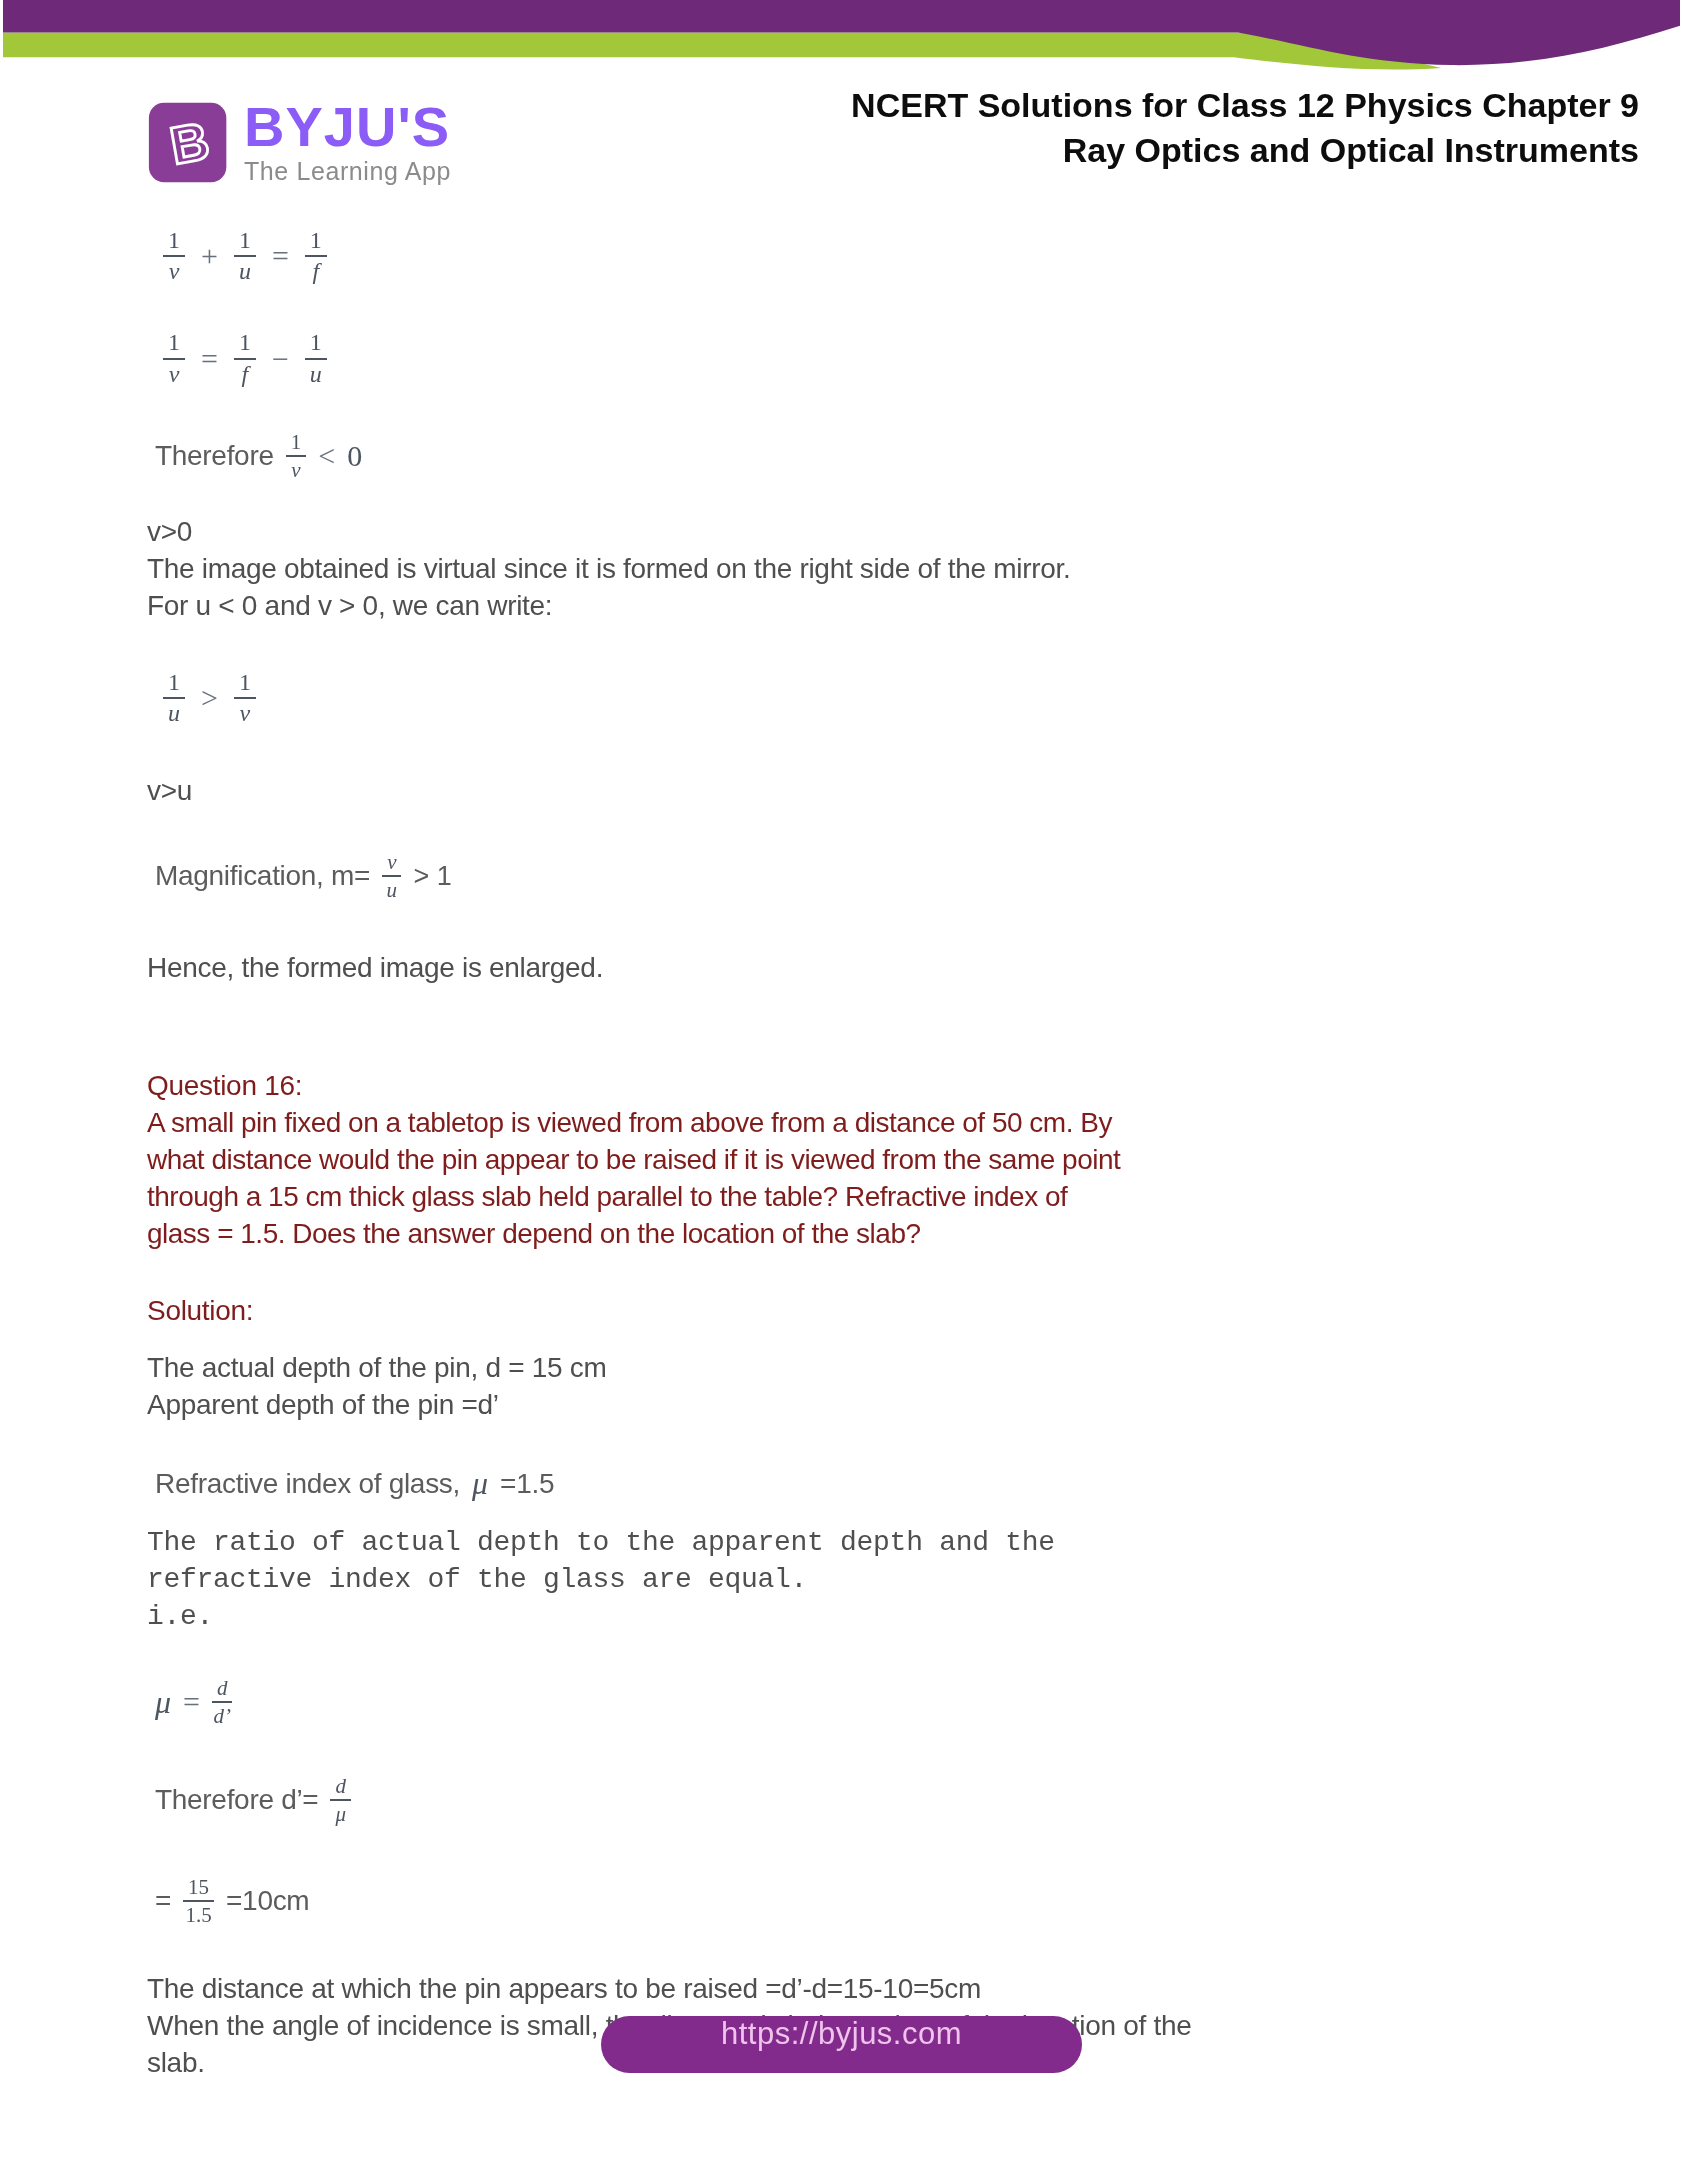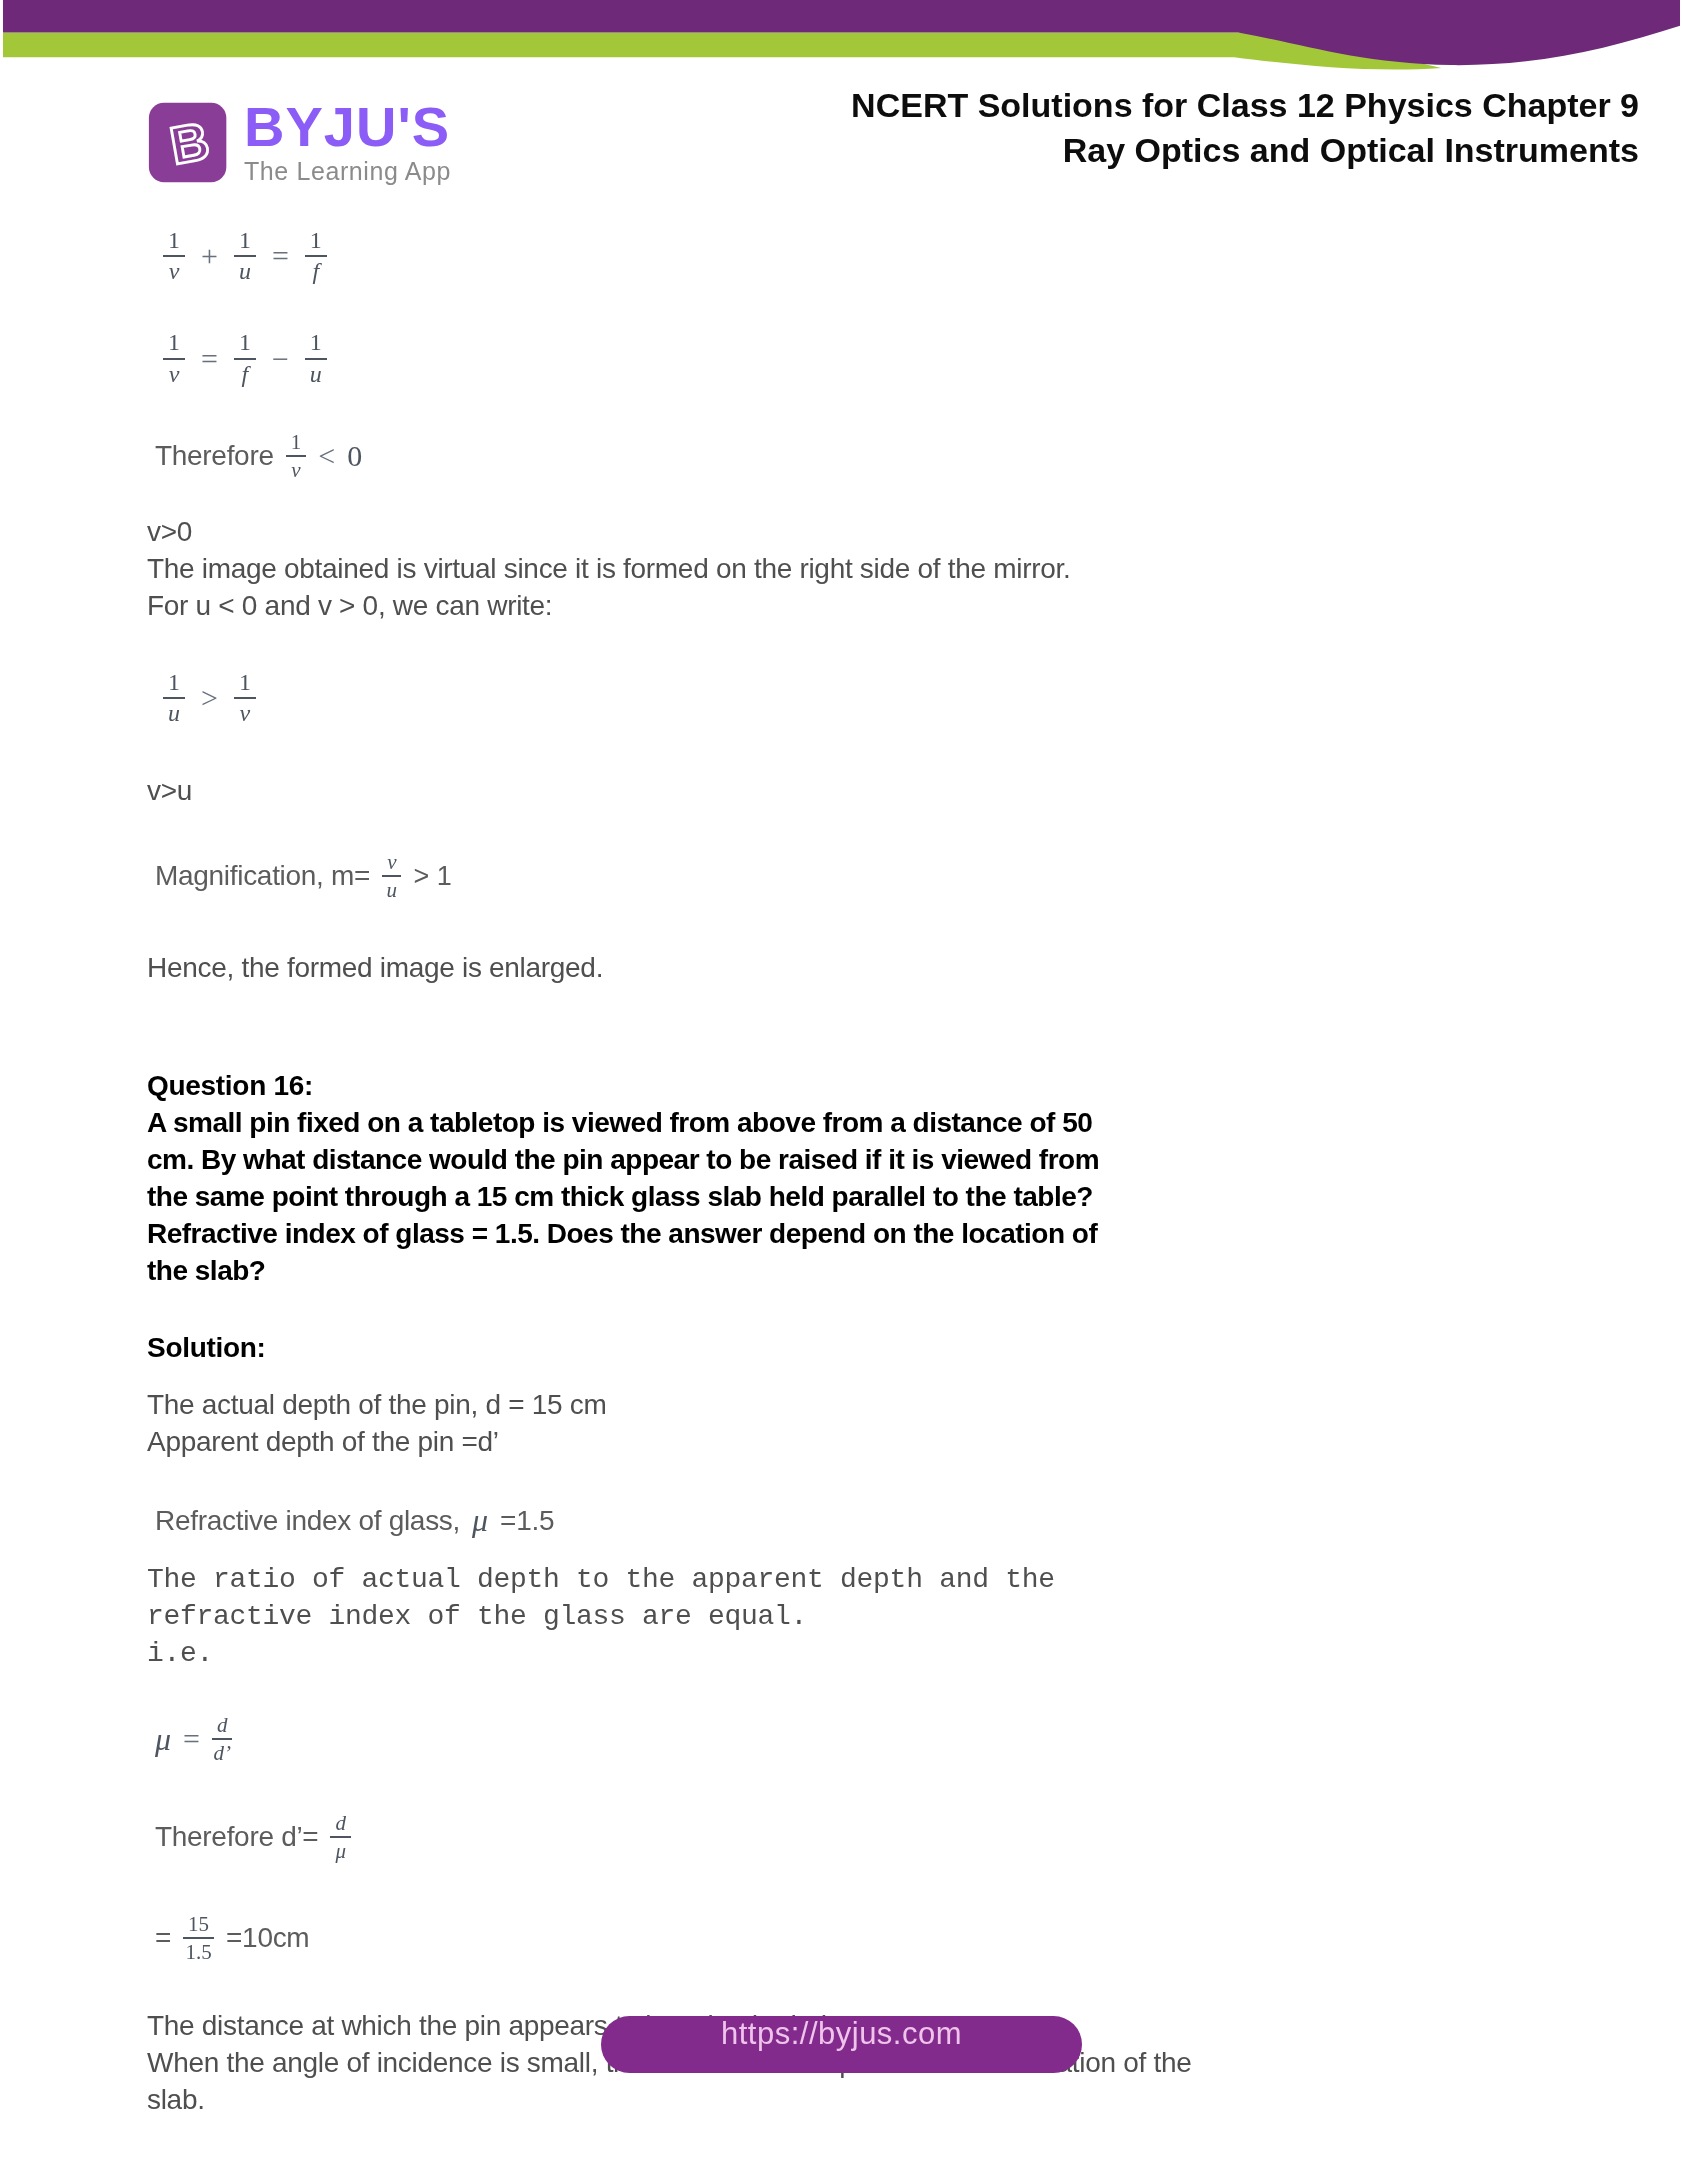--- a/index.html
+++ b/index.html
@@ -16,21 +16,21 @@
   .logo-mark{width:85px;height:91px;flex:0 0 auto;}
   .logo-text{display:flex;flex-direction:column;}
   .brand{font-size:56px;font-weight:bold;color:#8b5cf6;letter-spacing:1px;line-height:59px;}
   .tagline{font-size:25px;color:#8b8b8b;letter-spacing:0.6px;margin-top:1px;}
   .doc-title{text-align:right;font-family:Liberation Sans, sans-serif;font-weight:bold;
              font-size:34px;color:#0d0d0d;line-height:45px;margin-top:-14px;}
 
   
   .content{padding:0 59px 0 147px;color:#4f4f4f;}
   .txt{font-size:28px;letter-spacing:-0.3px;line-height:37px;color:#4f4f4f;}
-  .bold{font-weight:bold;color:#000000;}
+  .bold{font-weight:normal;color:#7f1d1d;}
   .qtext{max-width:990px;letter-spacing:-0.5px;}
   .para{max-width:1049px;}
 
   
   .eq{display:flex;align-items:center;font-family:"Liberation Serif",serif;color:#4d5560;}
   .frac{display:inline-flex;flex-direction:column;align-items:center;line-height:1.05;}
   .frac .num{border-bottom:2px solid #4d5560;padding:0 5px 2px;}
   .frac .den{padding-top:2px;}
   .it{font-style:italic;}
   .pre{font-family:"Liberation Sans",sans-serif;font-size:28px;color:#5c5c5c;letter-spacing:-0.3px;}

